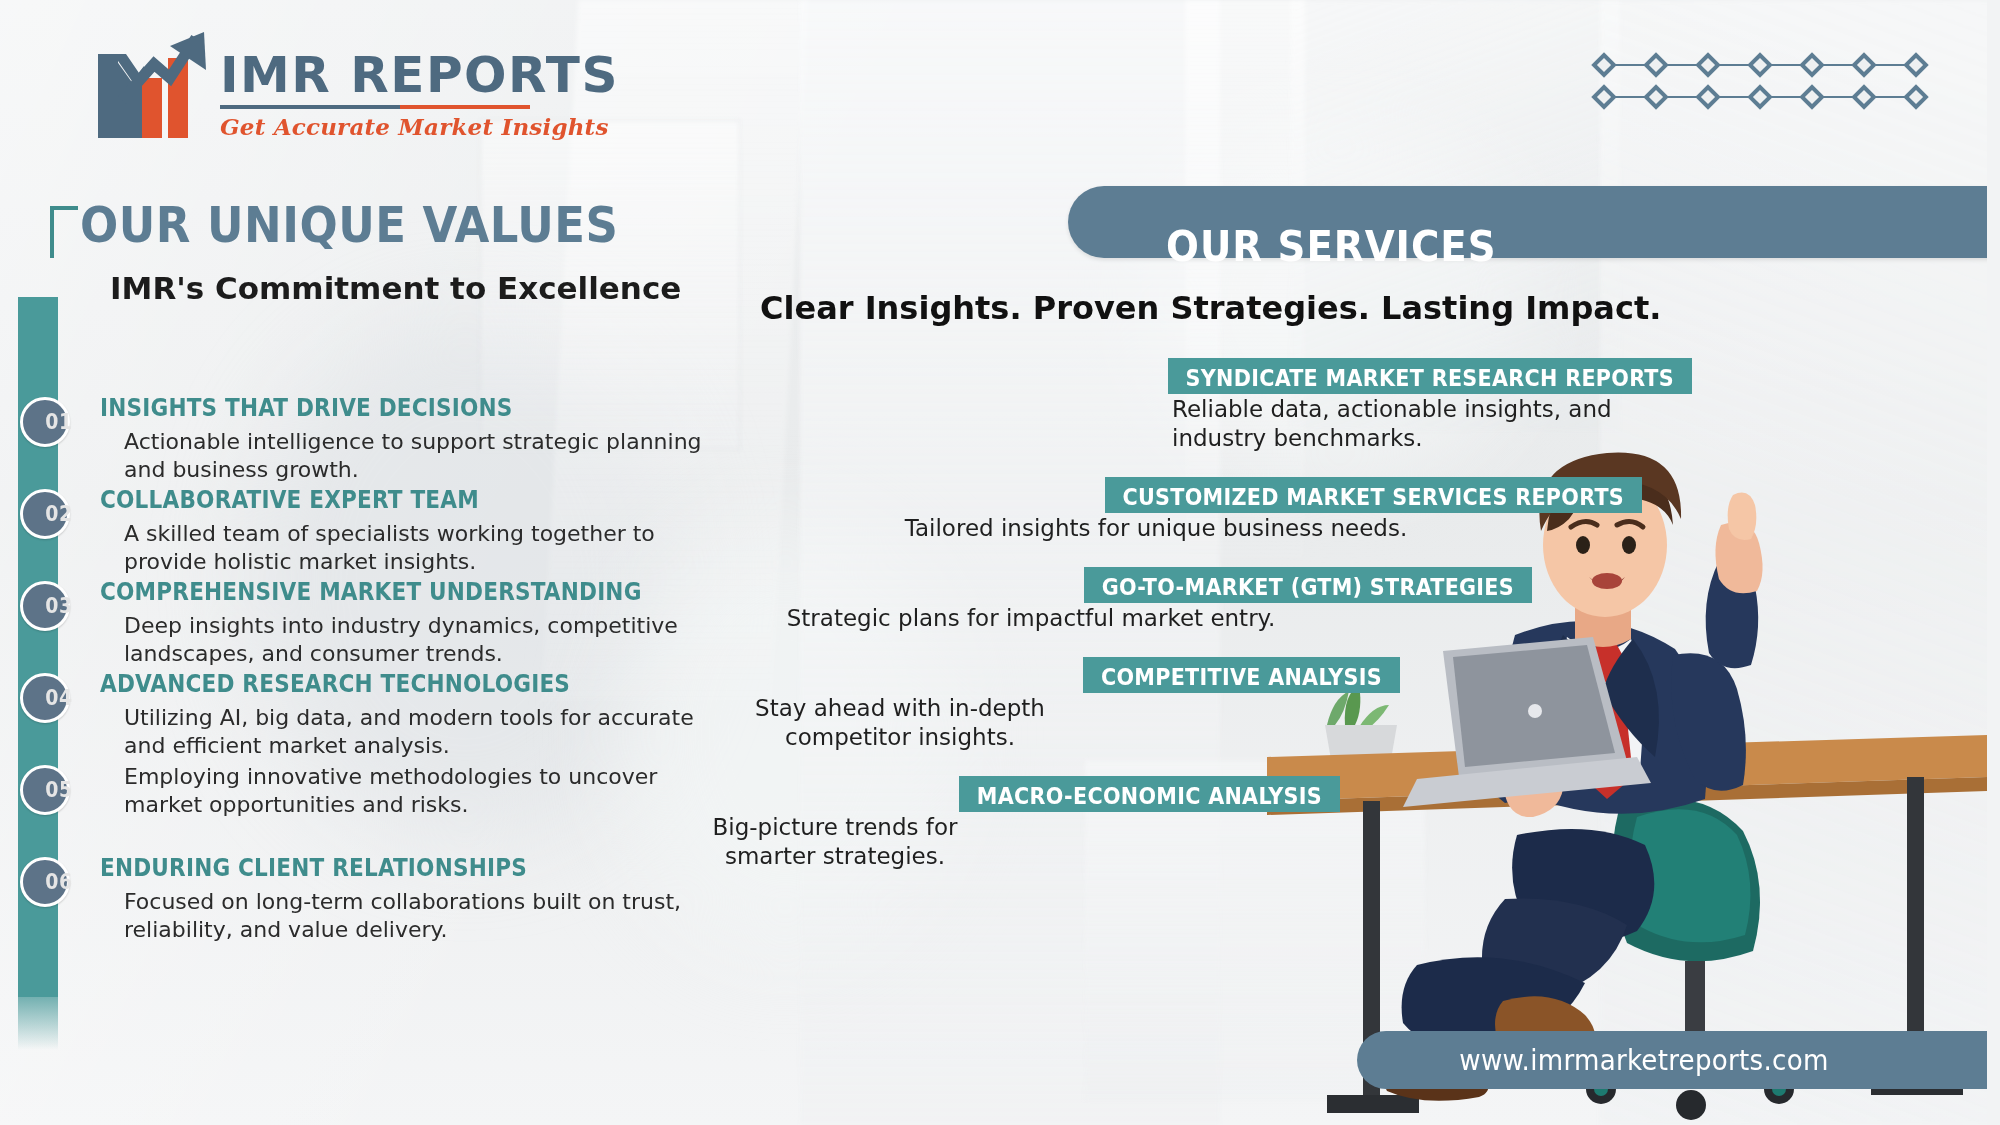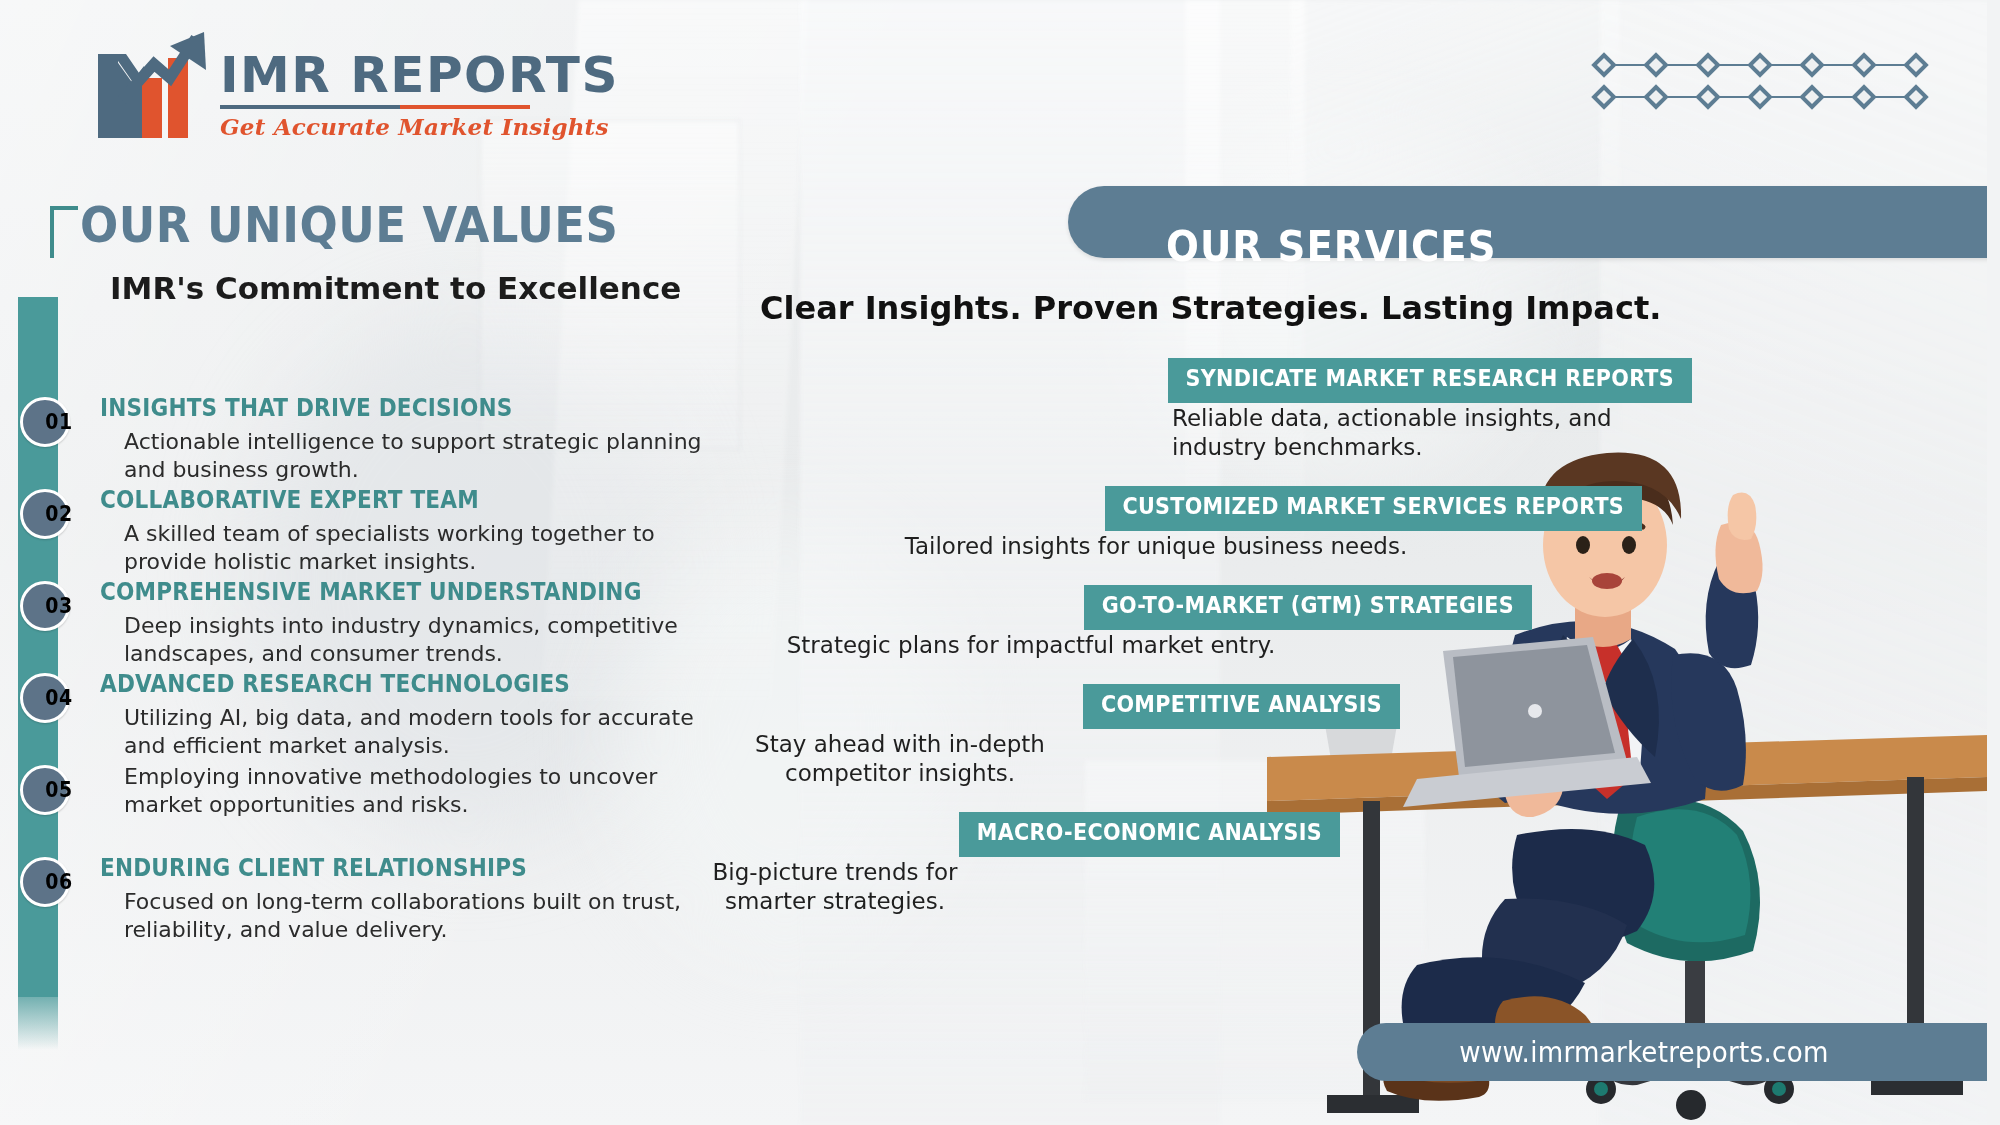--- a/index.html
+++ b/index.html
@@ -96,21 +96,21 @@
   .value-item { position:relative; min-height:92px; padding-left:78px; margin-bottom:0; }
   .v1 { margin-top:0; }
   .badge {
     position:absolute; left:-2px; top:2px; width:50px; height:50px;
     border-radius:50%; background:#5d7388; border:3px solid #ffffff;
     display:flex; align-items:center; justify-content:center;
     box-shadow:0 1px 2px rgba(0,0,0,.18);
   }
   .badge span {
     font-family:"DejaVu Sans Condensed","DejaVu Sans", sans-serif;
-    font-weight:700; font-size:21px; color:#000000; letter-spacing:.5px;margin-left:28px;
+    font-weight:700; font-size:21px; color:#e5e5e5; letter-spacing:.5px;margin-left:28px;
   }
   .v-title {
     font-family:"DejaVu Sans Condensed","DejaVu Sans", sans-serif;
     font-weight:700; font-size:24px; letter-spacing:.2px;
     color:#3f8c8c; line-height:1.1; margin-bottom:7px; white-space:nowrap;
   }
   .v-desc {
     font-family:"DejaVu Sans", sans-serif;
     font-size:22px; color:#2b2b2b; line-height:1.26;
     padding-left:24px; max-width:640px;
@@ -130,21 +130,21 @@
   .tagline {
     position:absolute; left:760px; top:289px; width:1000px; 
     font-family:"DejaVu Sans", sans-serif;
     font-weight:700; font-size:32px; color:#111111; white-space:nowrap;
   }
 
   .services { position:absolute; left:700px; top:358px; width:1010px; }
   .service { position:relative; margin-bottom:24px; }
   .svc-band {
     display:inline-block; background:#4a9a9a; color:#ffffff;
-    padding:7px 18px 12px 18px;
+    padding:7px 18px 3px 18px;
     font-family:"DejaVu Sans Condensed","DejaVu Sans", sans-serif;
     font-weight:700; font-size:23px; letter-spacing:.3px; white-space:nowrap;
   }
   .svc-desc {
     margin-top:1px;
     font-family:"DejaVu Sans", sans-serif;
     font-size:23px; color:#1f1f1f; line-height:1.26;
   }
   .s1 { text-align:right; padding-right:18px; }
   .s1 .svc-desc { max-width:520px; margin-left:auto; text-align:left; }
@@ -152,21 +152,21 @@
   .s2 .svc-desc { text-align:center; padding-right:30px; }
   .s3 { text-align:right; padding-right:178px; }
   .s3 .svc-desc { text-align:center; padding-right:170px; }
   .s4 { text-align:right; padding-right:310px; }
   .s4 .svc-desc { text-align:center; padding-right:300px; }
   .s5 { text-align:right; padding-right:370px; }
   .s5 .svc-desc { text-align:center; padding-right:370px; }
 
   
   .url-pill {
-    position:absolute; right:0; bottom:44px; width:630px; height:58px;
+    position:absolute; right:0; bottom:36px; width:630px; height:58px;
     background:#5d7d93; border-radius:29px 0 0 29px;
     display:flex; align-items:center; justify-content:center; padding-right:56px;
   }
   .url-pill span {
     font-family:"DejaVu Sans Condensed","DejaVu Sans", sans-serif;
     font-weight:400; font-size:29px; color:#ffffff; letter-spacing:.3px;
   }
 
   
   .illus { position:absolute; right:0; bottom:0; width:720px; height:720px; }

